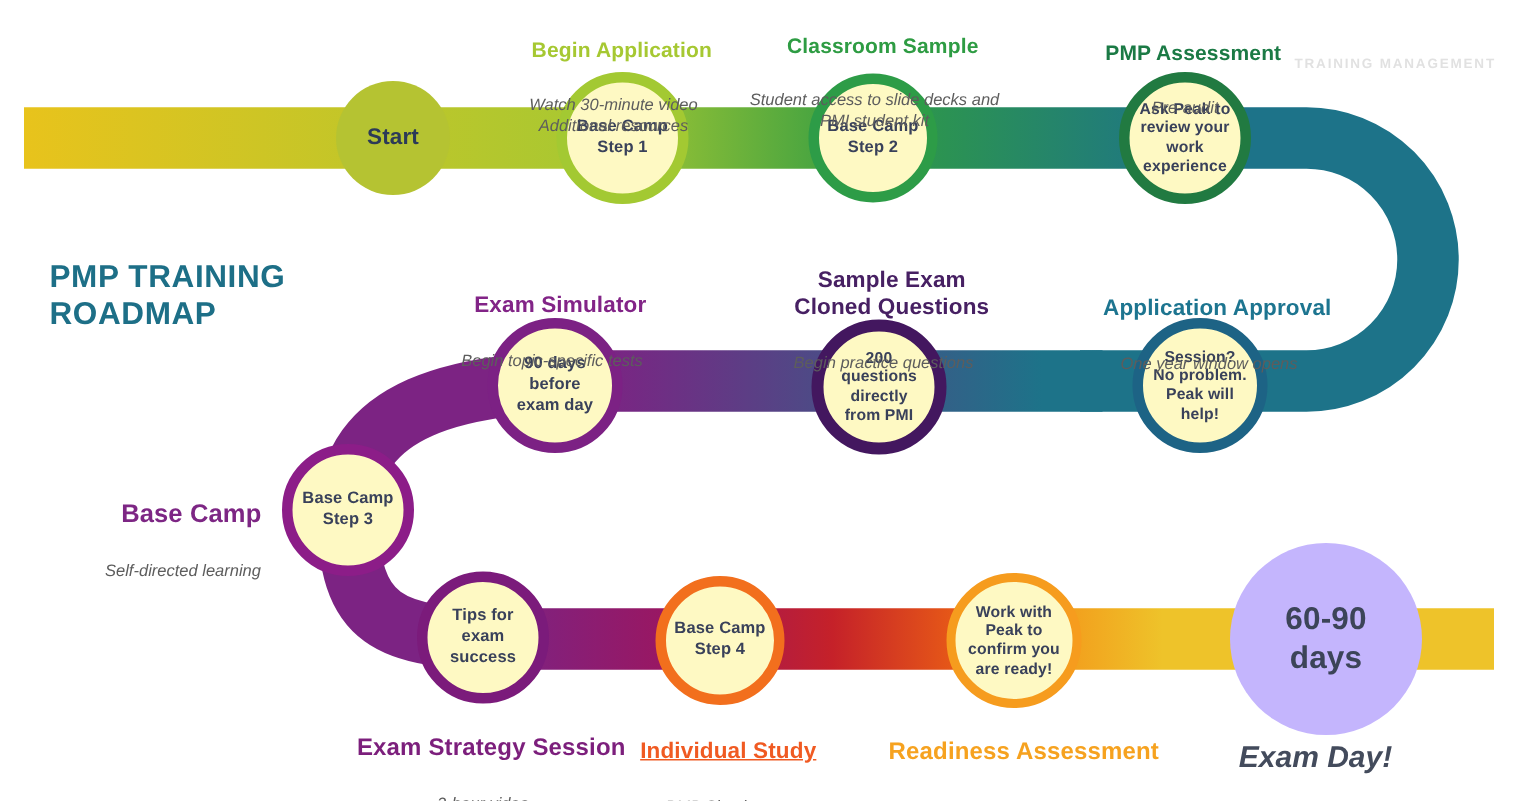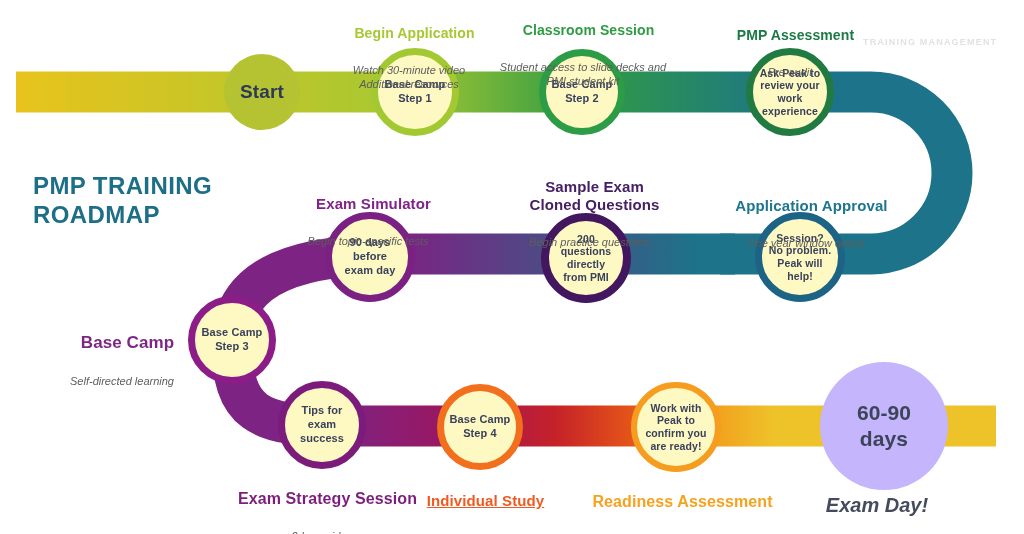--- a/index.html
+++ b/index.html
@@ -13,29 +13,29 @@
     background:#fef9c3;border:7px solid #888;
     display:flex;align-items:center;justify-content:center;text-align:center;
   }
   .node.filled{border:none;}
   .node-text{
     font-weight:bold;font-size:11px;line-height:1.25;color:#39415a;
     white-space:pre-line;letter-spacing:0.1px;
   }
   .node-text.small{font-size:10.5px;line-height:1.2;}
   .node-text.big{font-size:21px;line-height:1.25;color:#3c4458;}
-  .node-text.start{font-size:19px;color:#2c3a57;}
+  .node-text.start{font-size:15px;color:#2c3a57;}
   .ms{
     position:absolute;z-index:3;transform:translateX(-50%);
     text-align:center;white-space:pre-line;
   }
   .ms-title{font-weight:bold;font-size:14px;line-height:1.2;letter-spacing:0.1px;padding-left:11px;}
   .ms-sub{font-style:italic;font-size:11px;line-height:1.3;margin-top:3px;}
   .main-title{
-    position:absolute;z-index:3;font-weight:bold;font-size:24px;line-height:1.2;
+    position:absolute;z-index:3;font-weight:bold;font-size:21px;line-height:1.2;
     letter-spacing:0.4px;
   }
   .watermark{
     position:absolute;z-index:1;font-weight:bold;font-size:9px;letter-spacing:1.2px;
     opacity:0.85;
   }
   .exam-day{
     position:absolute;z-index:3;transform:translateX(-50%);
     font-weight:bold;font-style:italic;font-size:20px;
   }
@@ -149,21 +149,21 @@
 days</span>
   </div>
 
   <div class="ms" style="left:409px;top:7px;">
     <div class="ms-title" style="color: rgb(166, 200, 50);">Begin Application</div>
     <div class="ms-sub" style="color: rgb(93, 93, 93);">Watch 30-minute video
 Additional resources</div>
   </div>
 
   <div class="ms" style="left:583px;top:4px;">
-    <div class="ms-title" style="color: rgb(46, 156, 67);">Classroom Session</div>
+    <div class="ms-title" style="color: rgb(46, 156, 67);">Classroom Sample</div>
     <div class="ms-sub" style="color: rgb(93, 93, 93);">Student access to slide decks and
 PMI student kit</div>
   </div>
 
   <div class="ms" style="left:790px;top:9px;">
     <div class="ms-title" style="color: rgb(27, 122, 69);">PMP Assessment</div>
     <div class="ms-sub" style="color: rgb(93, 93, 93);">Pre-audit</div>
   </div>
 
   <div class="ms" style="left:806px;top:179px;">

